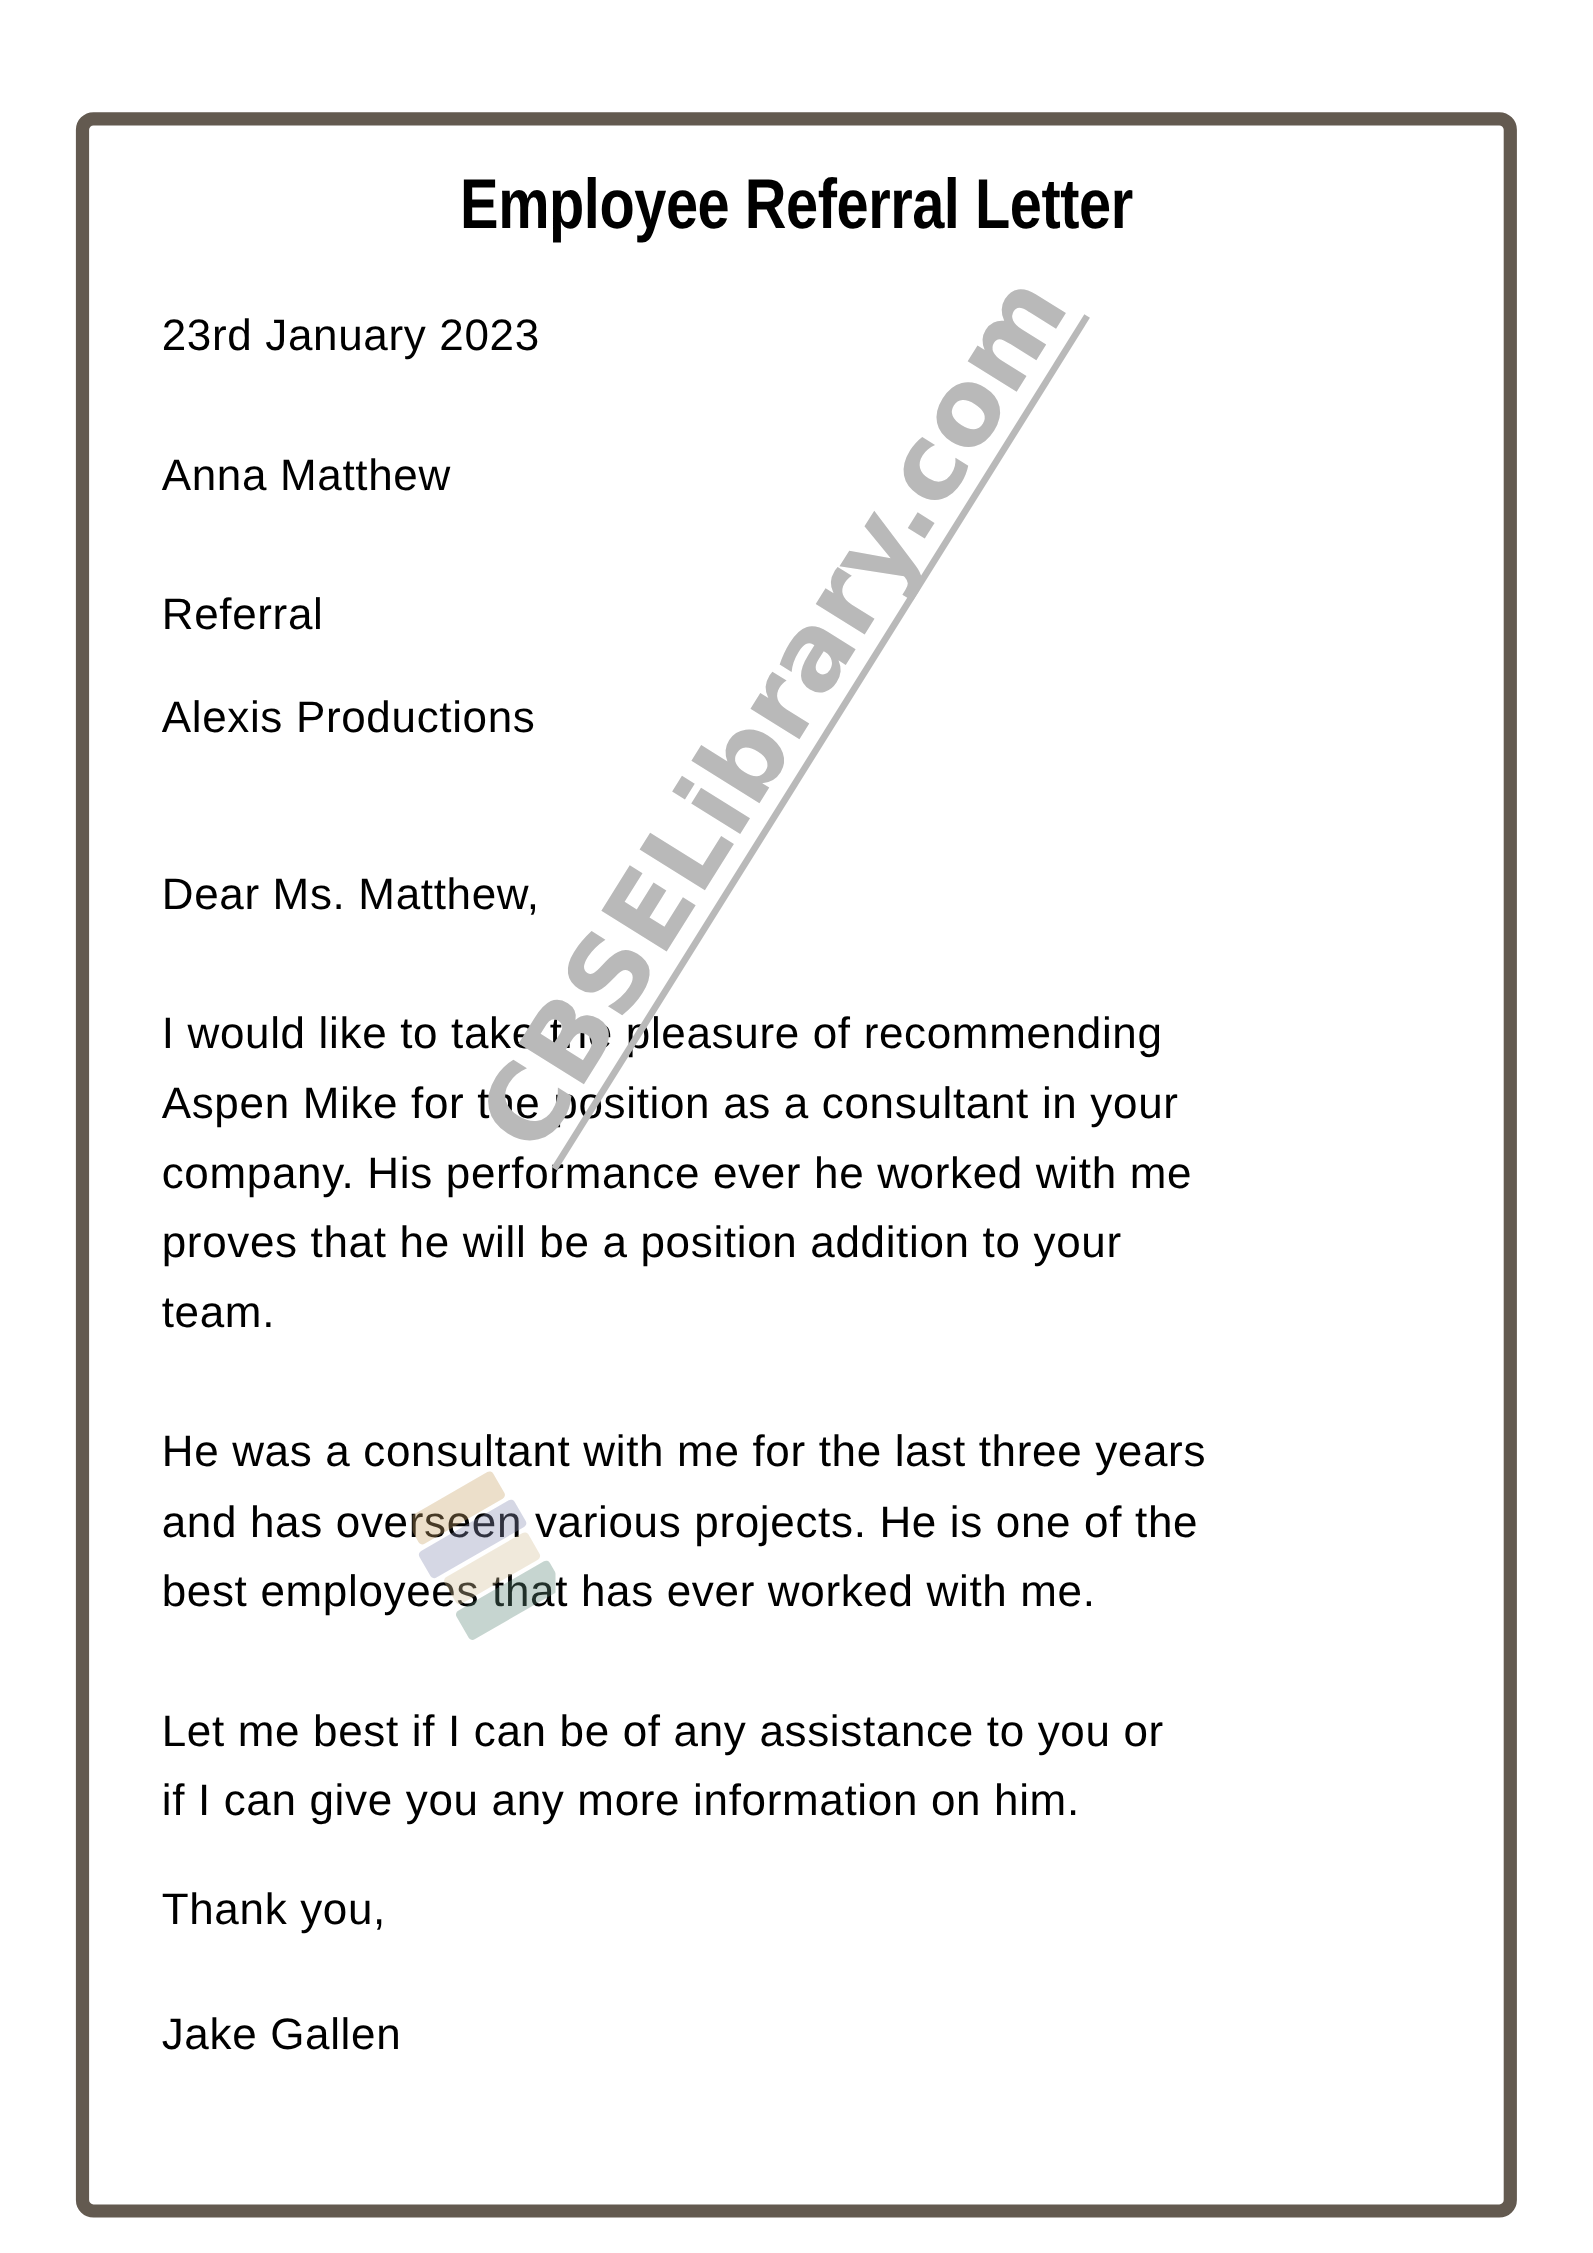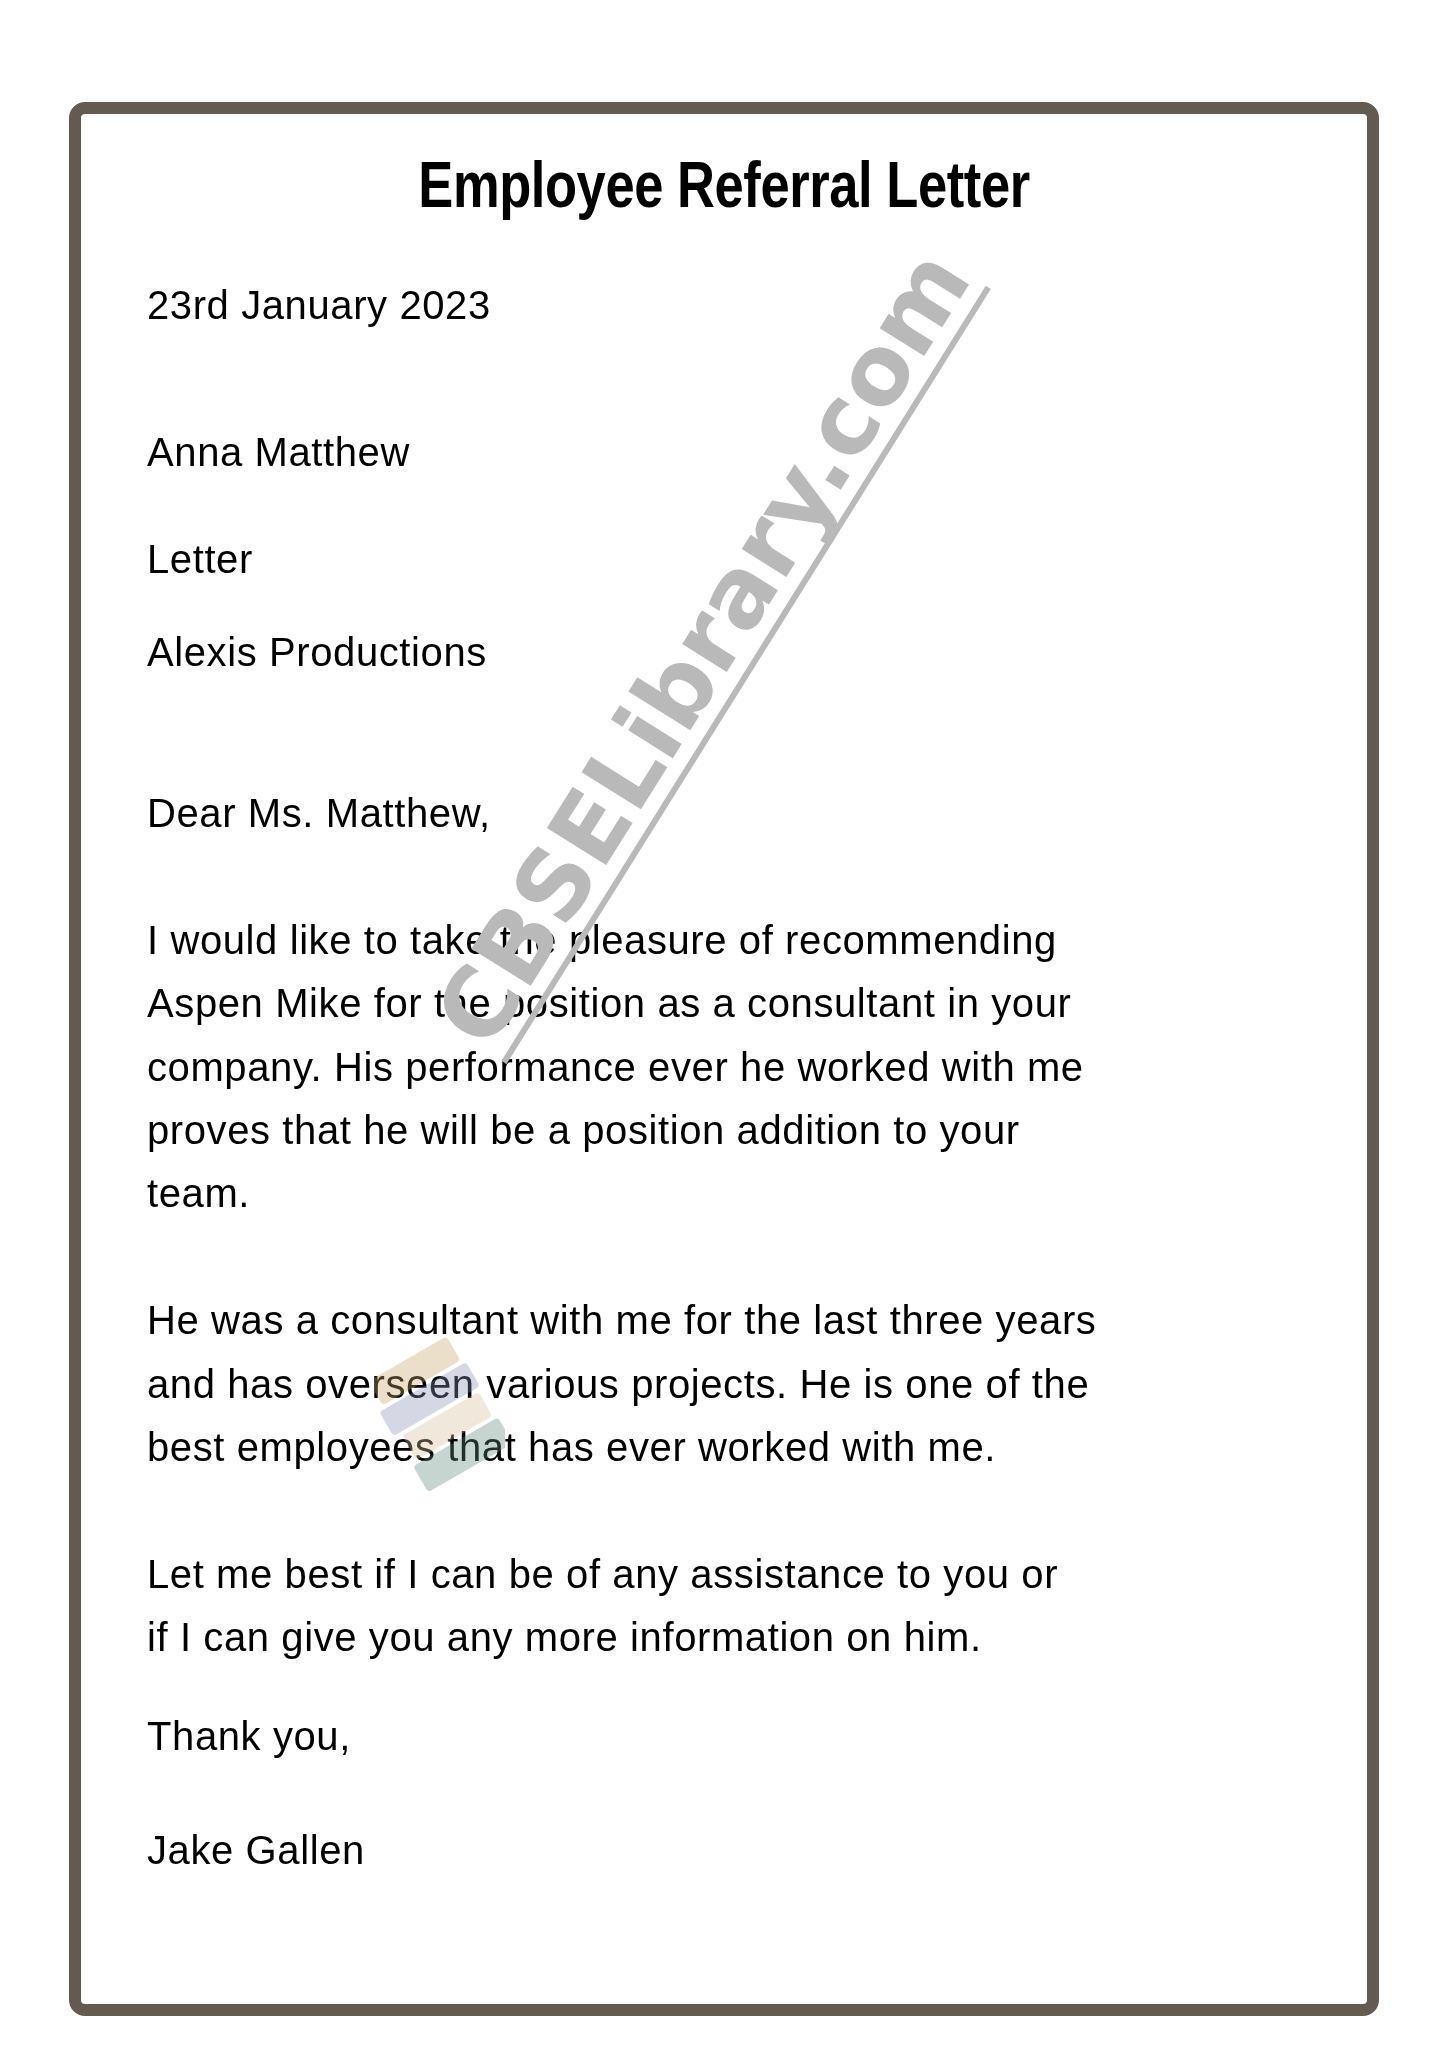--- a/index.html
+++ b/index.html
@@ -29,22 +29,22 @@
   }
 </style>
 </head>
 <body>
 
 <div class="frame"></div>
 
 <div class="title">Employee Referral Letter</div>
 
 <div class="line" style="top:285px">23rd January 2023</div>
-<div class="line" style="top:432px">Anna Matthew</div>
-<div class="line" style="top:539px">Letter</div>
+<div class="line" style="top:412px">Anna Matthew</div>
+<div class="line" style="top:539px">Referral</div>
 <div class="line" style="top:632px">Alexis Productions</div>
 <div class="line" style="top:793px">Dear Ms. Matthew,</div>
 
 <div class="line" style="top:920px">I would like to take the pleasure of recommending</div>
 <div class="line" style="top:983px">Aspen Mike for the position as a consultant in your</div>
 <div class="line" style="top:1047px">company. His performance ever he worked with me</div>
 <div class="line" style="top:1110px">proves that he will be a position addition to your</div>
 <div class="line" style="top:1173px">team.</div>
 
 <div class="line" style="top:1300px">He was a consultant with me for the last three years</div>

